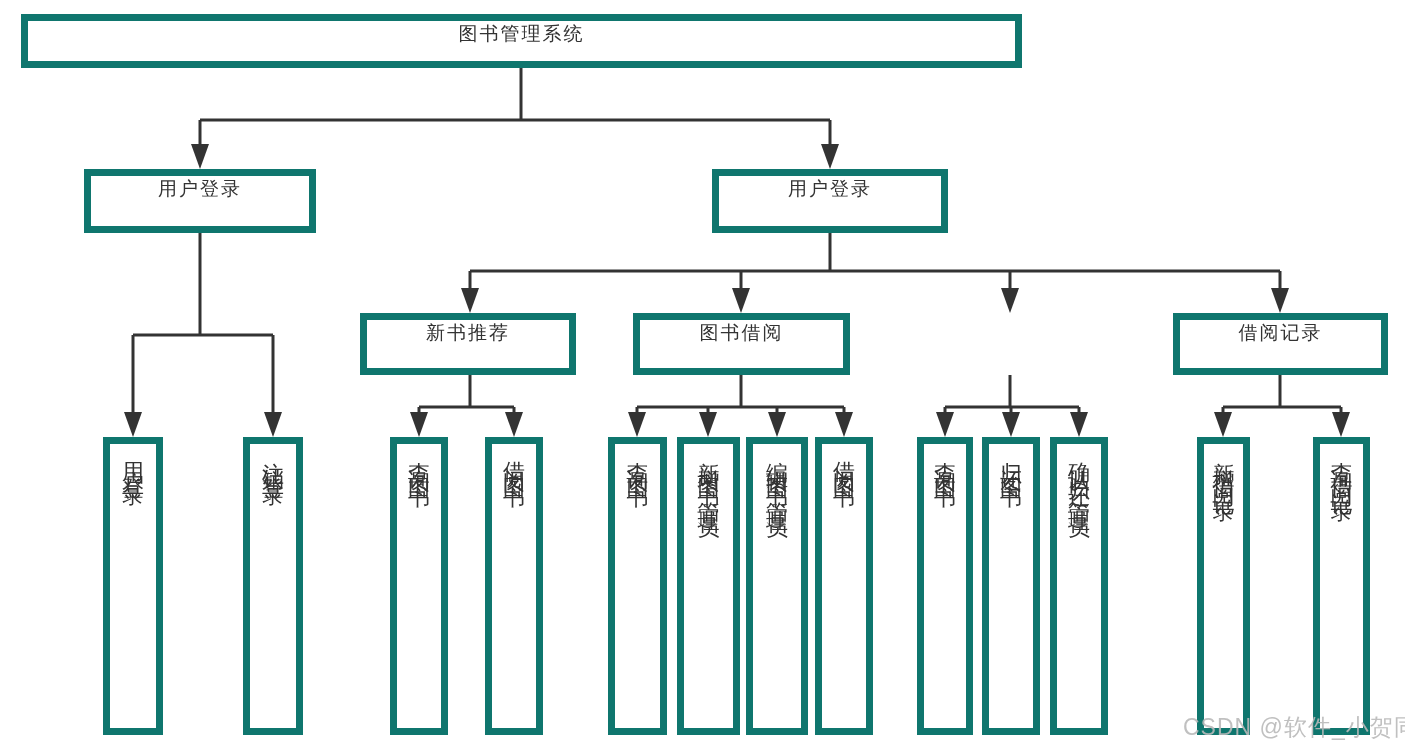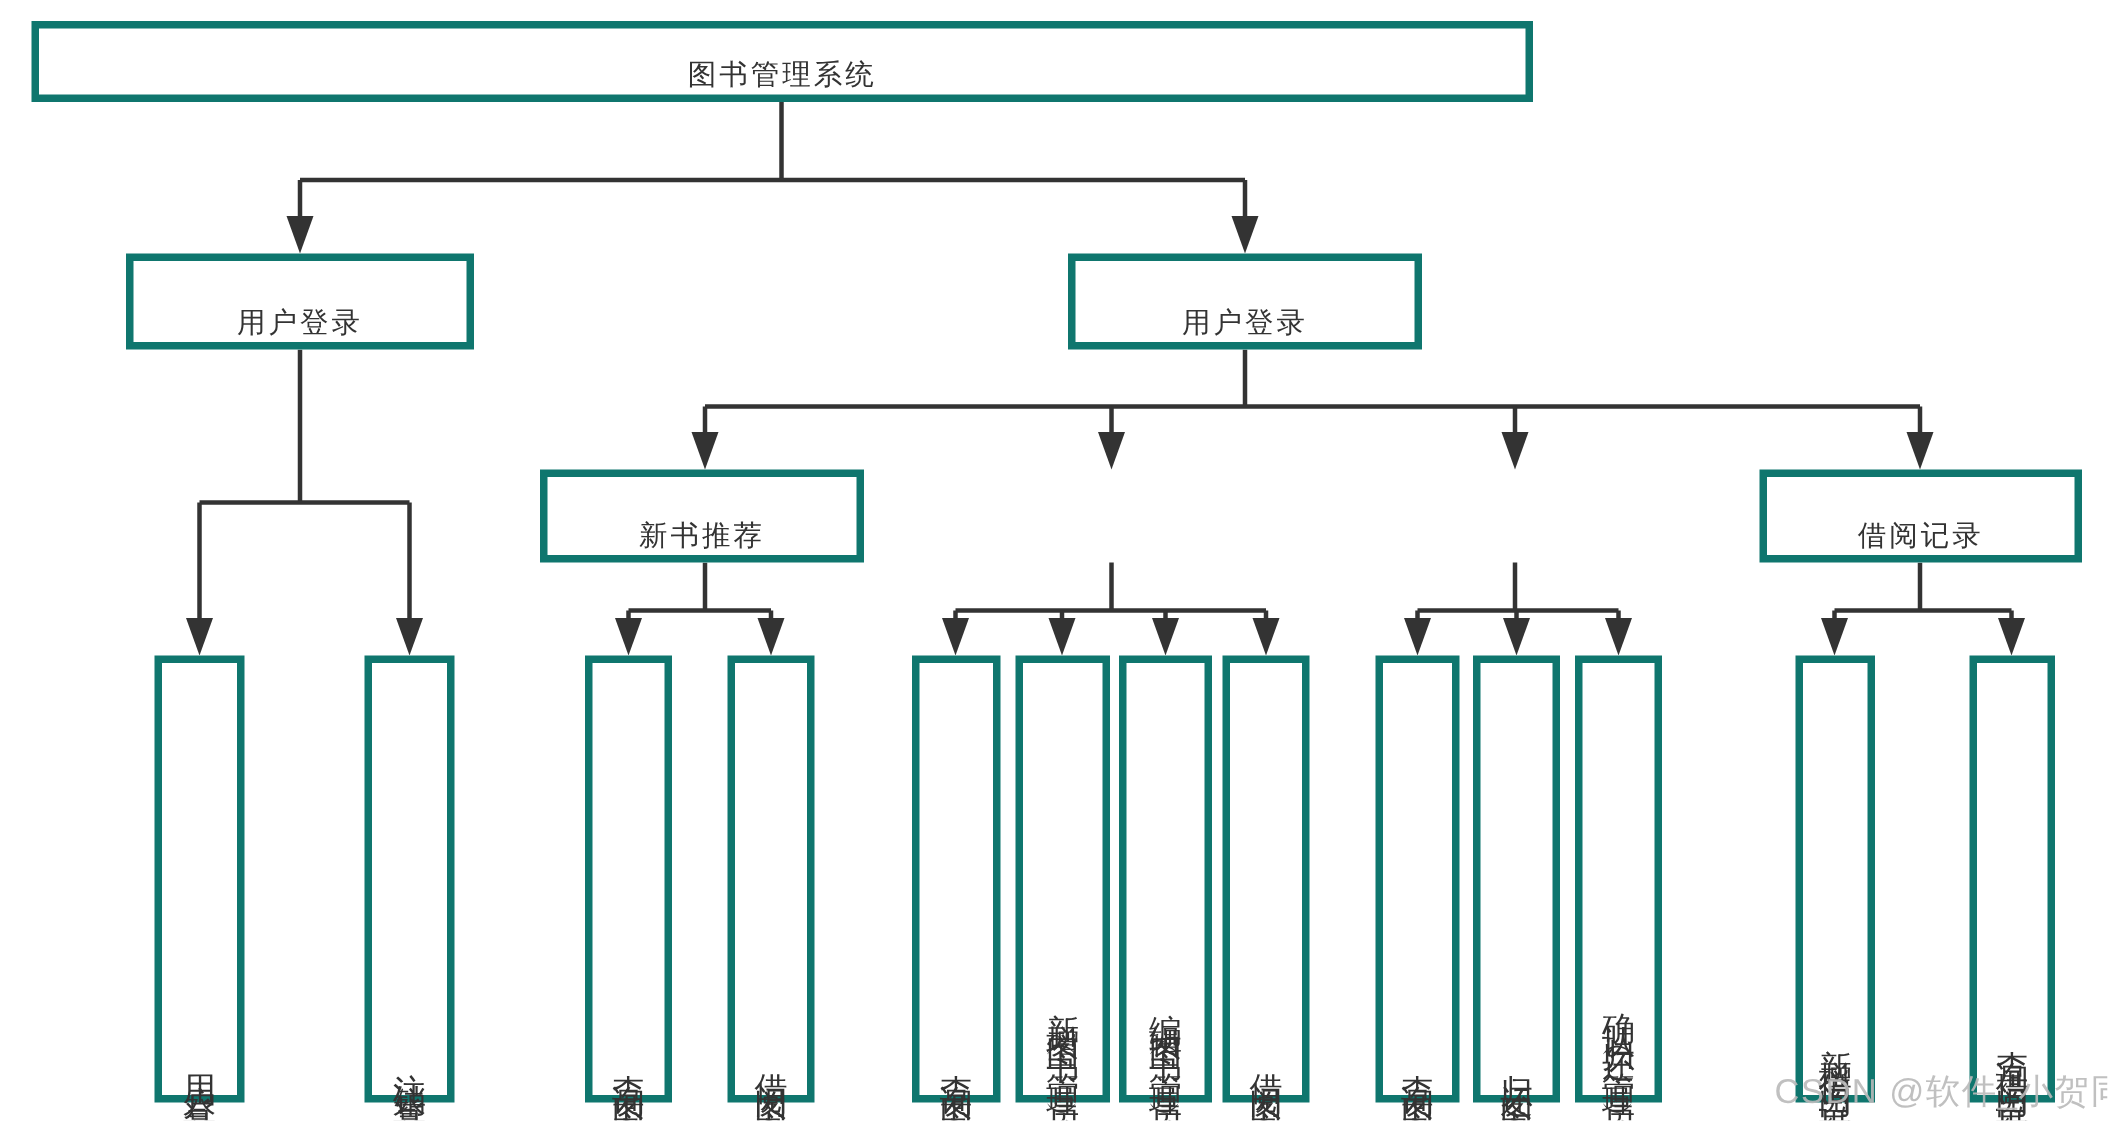--- a/index.html
+++ b/index.html
@@ -8,22 +8,22 @@
     width:1405px;height:747px;
     background:#ffffff;
     font-family:"Liberation Sans","DejaVu Sans",sans-serif;
     overflow:hidden;
   }
   .edges{position:absolute;left:0;top:0;width:1405px;height:747px;}
   .node{
     position:absolute;
     box-sizing:border-box;
     background:#ffffff;
-    border:5px solid #0f766e;
-    display:flex;align-items:flex-end;justify-content:center;
+    border:7px solid #0f766e;
+    display:flex;align-items:flex-start;justify-content:center;
     color:#333333;
   }
   .node.h span{
     font-size:19px;letter-spacing:2px;white-space:nowrap;
     color:#333333;
   }
   .node.v span{
     writing-mode:vertical-rl;
     text-orientation:mixed;
     font-size:22px;
@@ -123,20 +123,23 @@
   <div class="node h" style="left:84px;top:169px;width:232px;height:64px">
     <span>用户登录</span>
   </div>
   <div class="node h" style="left:712px;top:169px;width:236px;height:64px">
     <span>用户登录</span>
   </div>
 
   <div class="node h" style="left:360px;top:313px;width:216px;height:62px">
     <span>新书推荐</span>
   </div>
+  <div class="node h" style="left:633px;top:313px;width:217px;height:62px">
+    <span>图书借阅</span>
+  </div>
   <div class="node h" style="left:1173px;top:313px;width:215px;height:62px">
     <span>借阅记录</span>
   </div>
 
   <div class="node v" style="left:103px;top:437px;width:60px;height:298px">
     <span>用户登录</span>
   </div>
   <div class="node v" style="left:243px;top:437px;width:60px;height:298px">
     <span>注销登录</span>
   </div>

